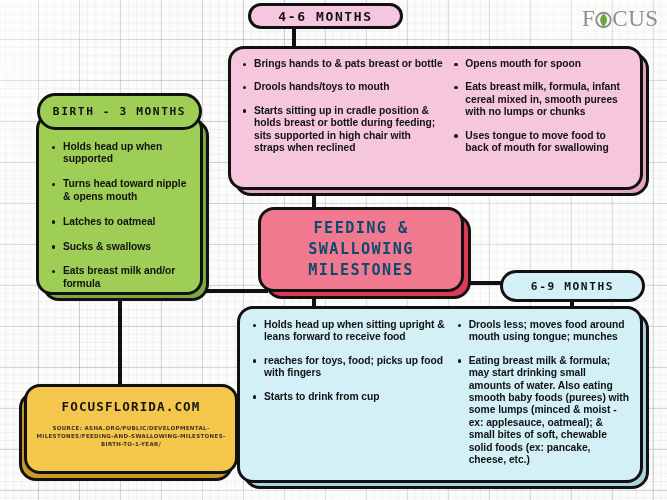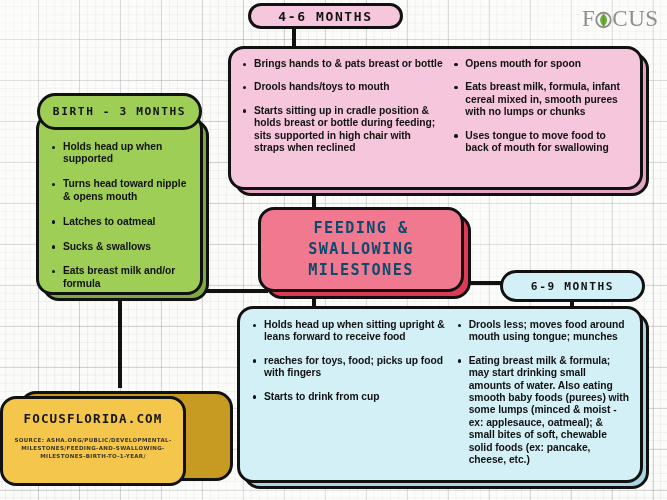--- a/index.html
+++ b/index.html
@@ -99,21 +99,21 @@
 
   
   #blue-panel{left:237px;top:306px;width:406px;height:177px;background:#D3F0F7;}
   #blue-shadow{left:243px;top:312px;width:406px;height:177px;background:#A9D4E0;}
   #blue-panel .inner{padding:10px 10px 0 11px;display:flex;}
   #blue-col-a{width:203px;}
   #blue-col-b{width:180px;padding-left:8px;}
   #blue-label{left:500px;top:270px;width:145px;height:32px;background:#D3F0F7;font-size:11.2px;}
 
   
-  #yellow-panel{left:0;top:384px;width:186px;height:90px;background:#F4C64B;margin-top:12px;}
+  #yellow-panel{left:24px;top:384px;width:214px;height:90px;background:#F4C64B;}
   #yellow-shadow{left:19px;top:391px;width:214px;height:90px;background:#C79A22;}
   #yellow-panel .inner{padding:12px 8px 0 8px;text-align:center;}
   #y-site{font-family:"DejaVu Sans Mono", monospace;font-weight:700;font-size:12.6px;letter-spacing:1.1px;color:#151515;}
   #y-sub{font-family:"DejaVu Sans", sans-serif;font-weight:700;font-size:7.2px;letter-spacing:0.55px;color:#1b1b1b;margin-top:9px;}
   #y-src{font-family:"DejaVu Sans", sans-serif;font-weight:700;font-size:5.5px;letter-spacing:0.35px;color:#3a3526;margin-top:10px;line-height:8.2px;}
 
   
   #logo{position:absolute;left:582px;top:6px;z-index:6;display:flex;align-items:center;}
   #logo .lg{font-family:"Liberation Serif", serif;font-size:23px;letter-spacing:0.5px;color:#8e8e8e;font-weight:400;}
   #logo .ow{position:relative;display:inline-block;width:17px;height:23px;vertical-align:top;}

